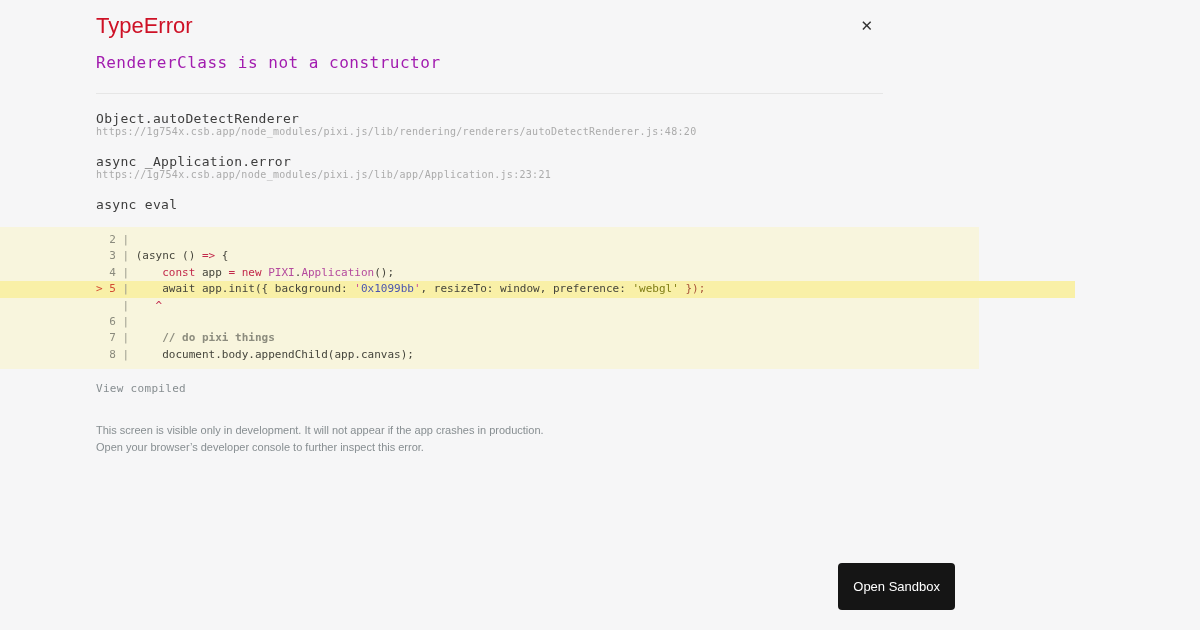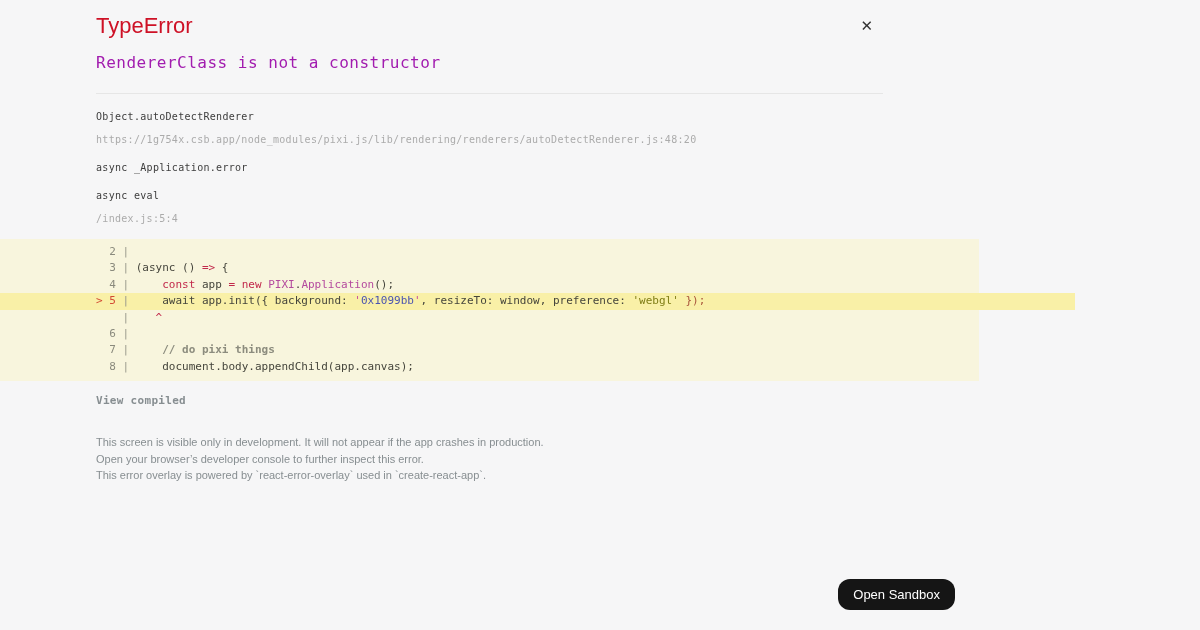--- a/index.html
+++ b/index.html
@@ -47,26 +47,26 @@
   }
 
   .divider {
     border: none;
     border-top: 1px solid #e6e6e6;
     margin-top: 21px;
   }
 
   .stack-frame { margin-top: 17px; }
   .frame-fn {
-    font-size: 10px;
+    font-size: 13px;
     color: #3d3d3d;
     letter-spacing: 0.3px;
   }
   .frame-loc {
-    margin-top: 12px;
+    margin-top: 0;
     font-size: 10px;
     color: #ababab;
     letter-spacing: 0.3px;
   }
 
   .code-frame {
     margin-top: 15px;
     margin-left: -96px;
     margin-right: -96px;
     padding: 5px 0 6px 96px;
@@ -90,39 +90,38 @@
   .tok-punct { color: #a8543a; }
   .tok-comment { color: #8c8c7e; font-weight: bold; }
 
   .view-compiled {
     margin-top: 13px;
     font-size: 11px;
     color: #878e91;
     letter-spacing: 0.3px;
     cursor: pointer;
     display: inline-block;
-    font-weight: bold;
   }
 
   .footer-note { margin-top: 26px; }
   .footer-line {
     font-size: 11px;
     line-height: 16.5px;
     color: #878e91;
   }
 
   .open-sandbox-btn {
     position: absolute;
     right: 24px;
     bottom: 20px;
     background: #151515;
     color: #ffffff;
     border: none;
-    border-radius: 12px;
-    padding: 8px 15px;
+    border-radius: 4px;
+    padding: 16px 15px;
     font-size: 13px;
     font-family: "Liberation Sans", sans-serif;
     cursor: pointer;
   }
 </style>
 </head>
 <body>
 
 <div class="overlay">
   <div class="content">
@@ -136,32 +135,31 @@
 
     <hr class="divider">
 
     <div>
       <div class="stack-frame">
         <div class="frame-fn mono">Object.autoDetectRenderer</div>
         <div class="frame-loc mono">https://1g754x.csb.app/node_modules/pixi.js/lib/rendering/renderers/autoDetectRenderer.js:48:20</div>
       </div>
       <div class="stack-frame">
         <div class="frame-fn mono">async _Application.error</div>
+        <div class="frame-loc mono">https://1g754x.csb.app/node_modules/pixi.js/lib/app/Application.js:23:21</div>
       </div>
       <div class="stack-frame">
         <div class="frame-fn mono">async eval</div>
-        <div class="frame-loc mono">/index.js:5:4</div>
       </div>
     </div>
 
     <div class="code-frame mono"><div class="code-line"><span class="marker">  </span><span class="lnum">2</span><span class="pipe"> | </span> </div><div class="code-line"><span class="marker">  </span><span class="lnum">3</span><span class="pipe"> | </span><span class="tok-plain">(async () </span><span class="tok-keyword">=&gt;</span><span class="tok-plain"> {</span></div><div class="code-line"><span class="marker">  </span><span class="lnum">4</span><span class="pipe"> | </span><span class="tok-plain">    </span><span class="tok-keyword">const</span><span class="tok-plain"> app </span><span class="tok-keyword">=</span><span class="tok-plain"> </span><span class="tok-keyword">new</span><span class="tok-plain"> </span><span class="tok-cap">PIXI</span><span class="tok-plain">.</span><span class="tok-cap">Application</span><span class="tok-plain">();</span></div><div class="code-line hl"><span class="marker">&gt; </span><span class="lnum">5</span><span class="pipe"> | </span><span class="tok-plain">    await app.init({ background: </span><span class="tok-strq">'</span><span class="tok-strb">0x1099bb</span><span class="tok-strq">'</span><span class="tok-plain">, resizeTo: window, preference: </span><span class="tok-strg">'webgl'</span><span class="tok-punct"> });</span></div><div class="code-line"><span class="marker">  </span><span class="lnum"> </span><span class="pipe"> | </span><span class="tok-keyword">   ^</span></div><div class="code-line"><span class="marker">  </span><span class="lnum">6</span><span class="pipe"> | </span> </div><div class="code-line"><span class="marker">  </span><span class="lnum">7</span><span class="pipe"> | </span><span class="tok-comment">    // do pixi things</span></div><div class="code-line"><span class="marker">  </span><span class="lnum">8</span><span class="pipe"> | </span><span class="tok-plain">    document.body.appendChild(app.canvas);</span></div></div>
 
     <div class="view-compiled mono">View compiled</div>
 
     <div class="footer-note">
         <div class="footer-line">This screen is visible only in development. It will not appear if the app crashes in production.</div>
         <div class="footer-line">Open your browser’s developer console to further inspect this error.</div>
-        <div class="footer-line">This error overlay is powered by `react-error-overlay` used in `create-react-app`.</div>
       </div>
   </div>
 
   <button class="open-sandbox-btn">Open Sandbox</button>
 </div>
 
 </body></html>

